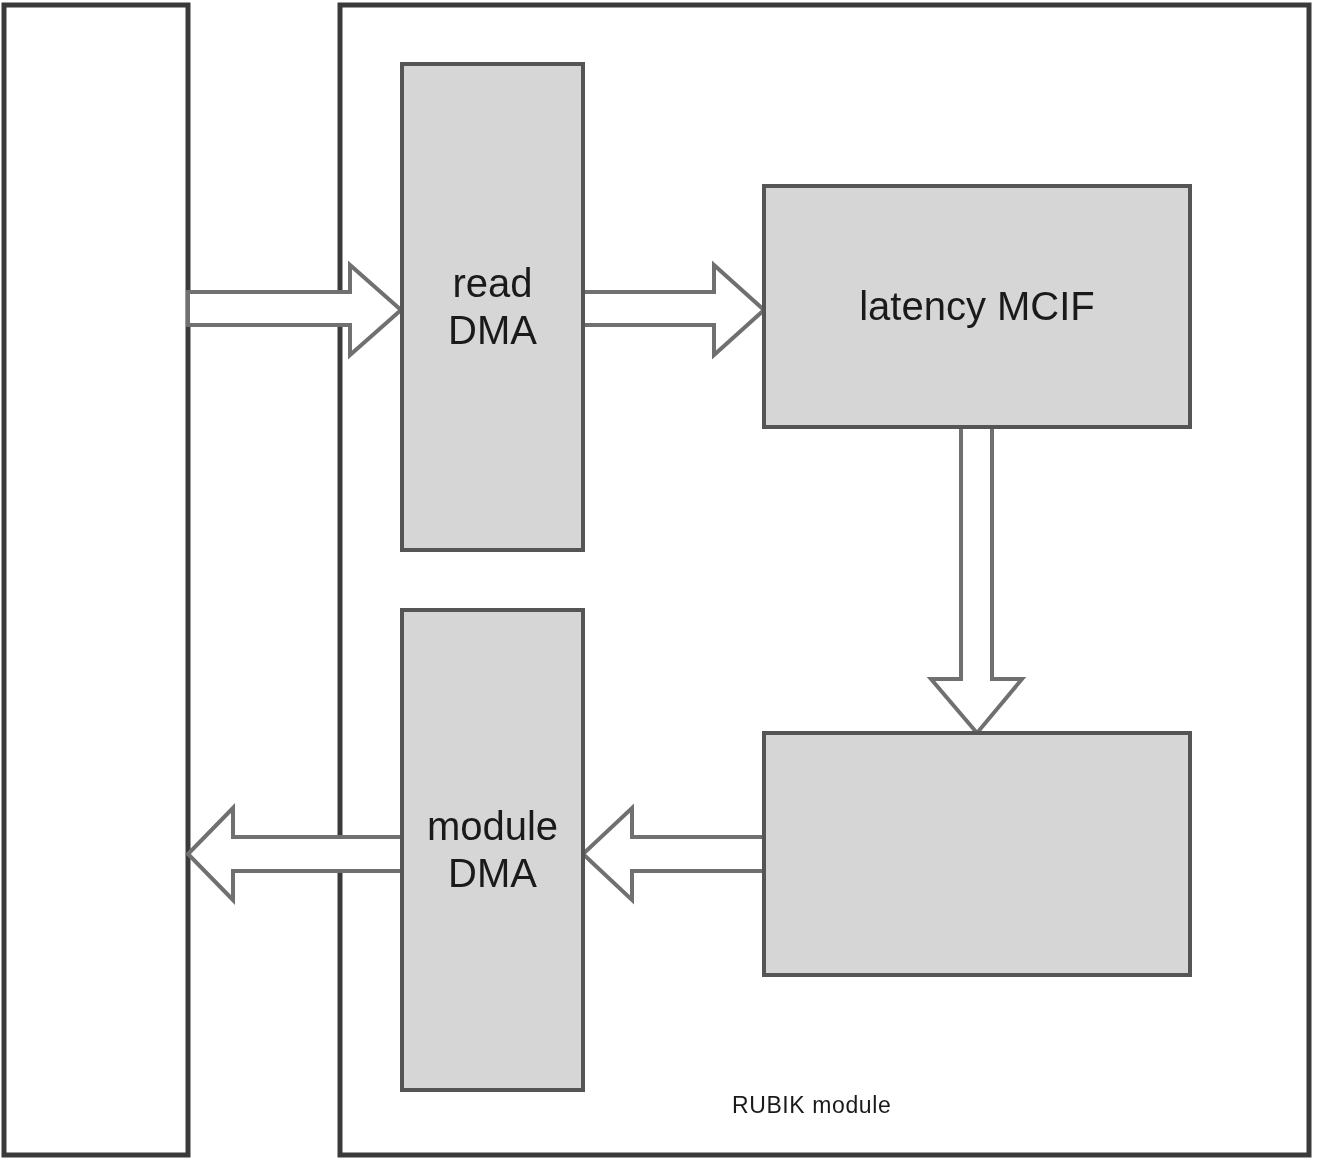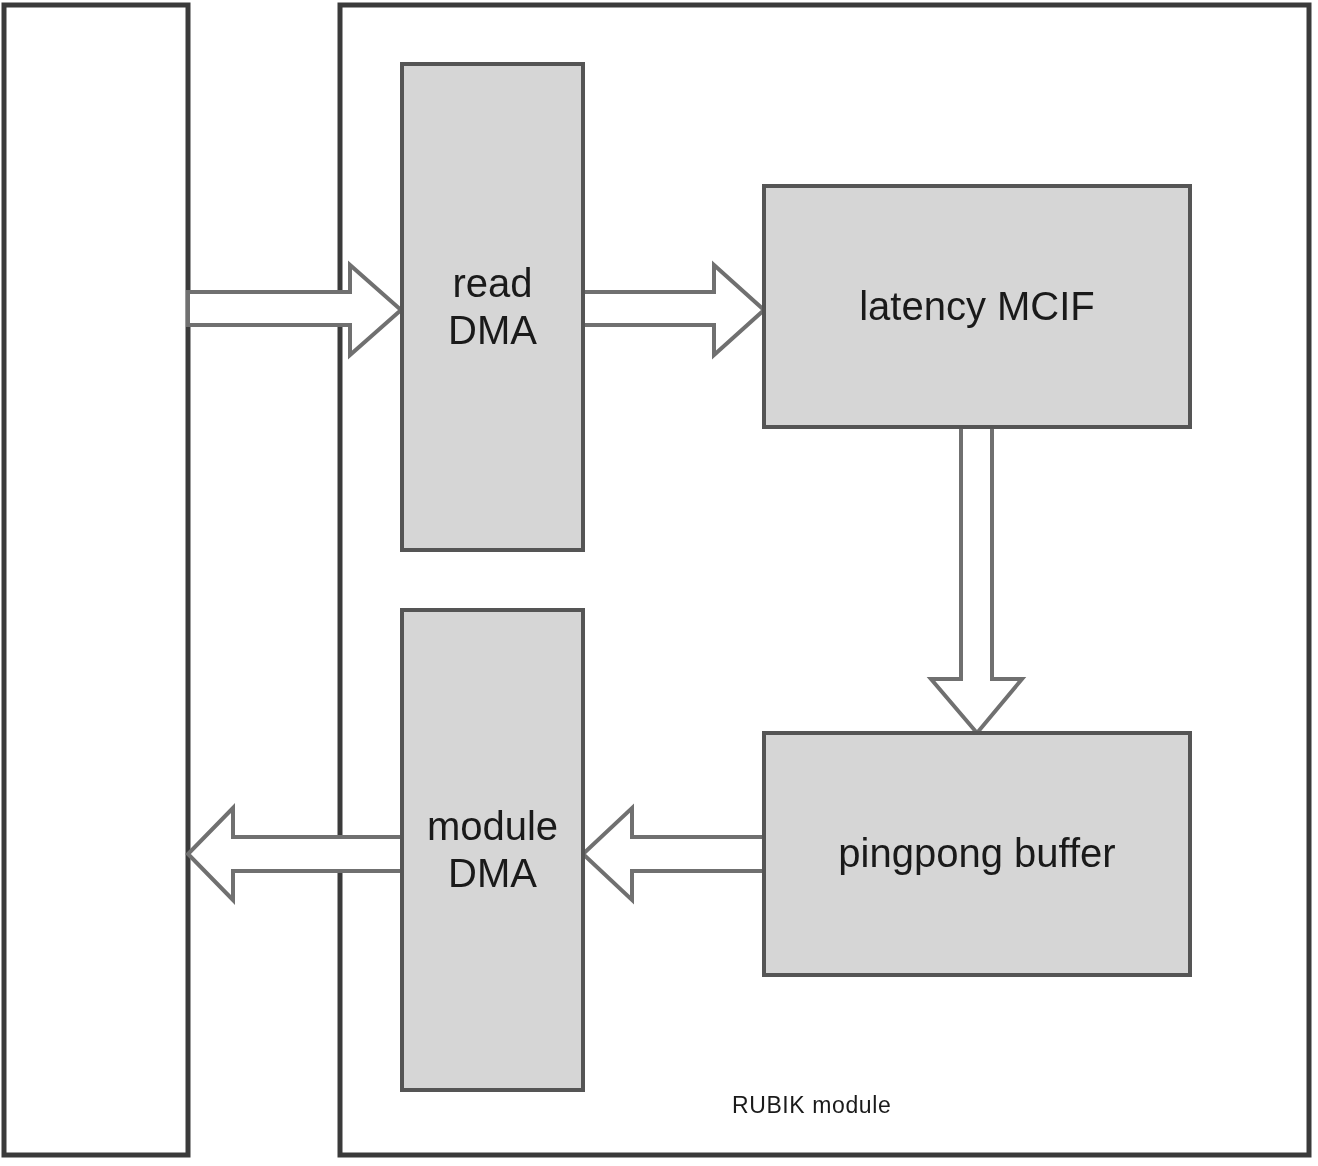--- a/index.html
+++ b/index.html
@@ -71,20 +71,19 @@
 
     <rect x="402" y="610" width="181" height="480" fill="#d6d6d6" stroke="#555555" stroke-width="4"></rect>
   </svg>
 
 
   <div class="box-label" style="left:402px; top:64px; width:181px; height:486px;text-align:center;">read
 DMA</div>
 
   <div class="box-label" style="left:764px; top:186px; width:426px; height:241px;">latency MCIF</div>
 
-  <div class="box-label" style="left:764px; top:733px; width:426px; height:242px;">pingpong buffer</div>
 
   <div class="box-label" style="left:402px; top:610px; width:181px; height:480px;">module
 DMA</div>
 
   <div class="frame-caption" style="left:732px; top:1092px;">RUBIK module</div>
 
 </div>
 
 </body></html>

